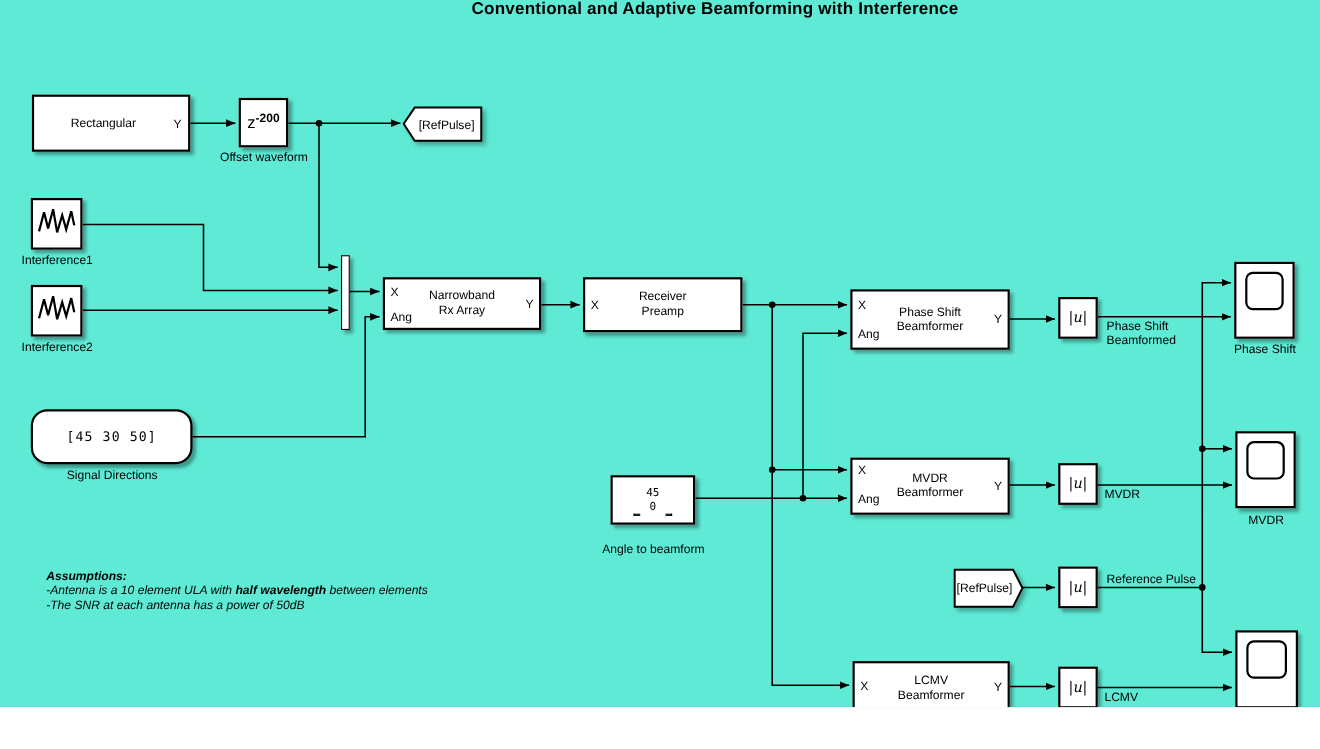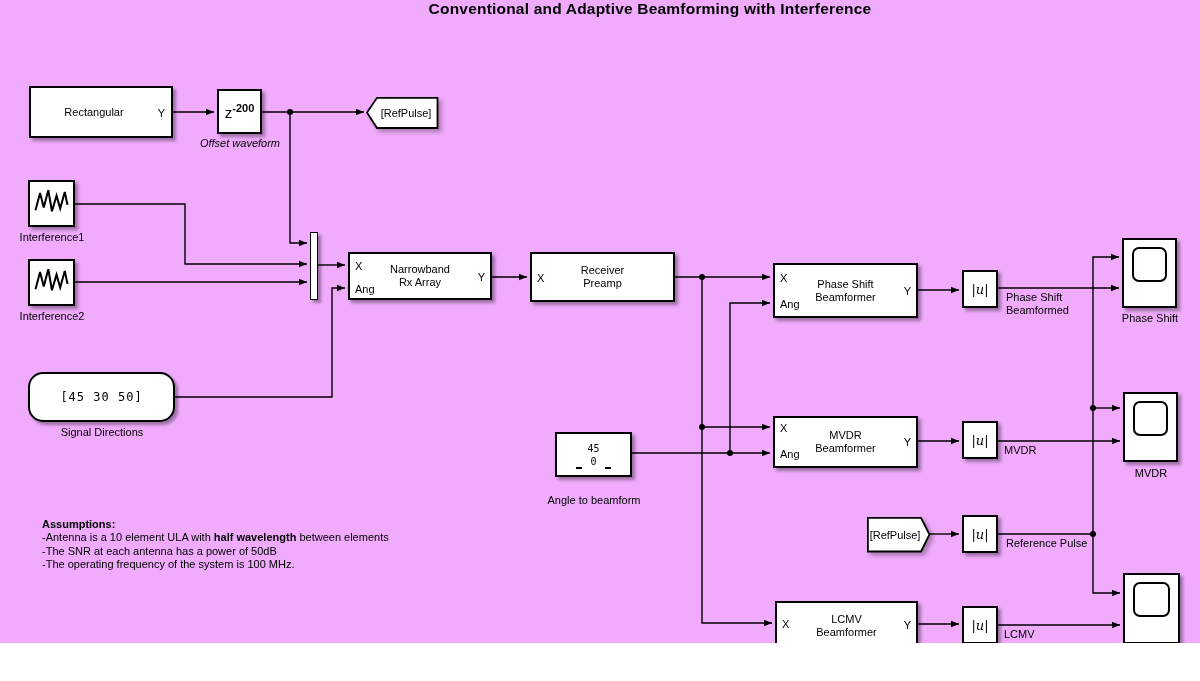--- a/index.html
+++ b/index.html
@@ -1,16 +1,16 @@
 <!DOCTYPE html>
 <html><head>
 <meta charset="utf-8">
 <style>
   html,body{margin:0;padding:0;background:#ffffff;}
-  #canvas{position:relative;width:1200px;height:643px;background:#f0abfc;overflow:hidden;
+  #canvas{position:relative;width:1200px;height:643px;background:#5eead4;overflow:hidden;
           font-family:"Liberation Sans", sans-serif;color:#000;}
   .title{position:absolute;left:0;top:24;width:1300px;text-align:center;
          font-size:15.5px;font-weight:bold;letter-spacing:.2px;}
   .block{position:absolute;background:#fff;border:2px solid #000;
          box-shadow:3px 3px 3px rgba(0,0,0,0.35);
          display:flex;align-items:center;justify-content:center;
          font-size:11px;text-align:center;line-height:13px;box-sizing:border-box;}
   .port{position:absolute;font-size:11px;line-height:13px;}
   .caption{position:absolute;font-size:11px;text-align:center;line-height:13px;}
   .siglabel{position:absolute;font-size:11px;line-height:12.5px;text-align:left;}
@@ -20,21 +20,21 @@
                 border:2px solid #000;border-radius:7px;background:#fff;}
   .vec{display:flex;align-items:flex-end;}
   .brk{width:5px;}
   .brk-l{border:1.6px solid #000;border-right:none;}
   .brk-r{border:1.6px solid #000;border-left:none;}
   .vec .vals{padding:1px 5px;font-size:10px;line-height:13px;
              font-family:"DejaVu Sans Mono", monospace;}
   .tagsvg{position:absolute;overflow:visible;filter:drop-shadow(3px 3px 2px rgba(0,0,0,0.3));}
   .tagsvg text{font-family:"Liberation Sans", sans-serif;font-size:11px;}
   #wires{position:absolute;left:0;top:0;pointer-events:none;}
-  .assump{position:absolute;left:42px;top:518px;font-size:11px;line-height:13.4px;}
+  .assump{position:absolute;left:42px;top:518px;font-size:11px;line-height:13.4px;font-style:italic;}
   .assump .hd{font-weight:bold;}
   sup.zexp{font-size:11px;font-weight:bold;position:relative;top:-1px;}
   .zbase{font-size:15px;}
 </style>
 </head>
 <body>
 
 <div id="canvas">
 
   <div class="title">Conventional and Adaptive Beamforming with Interference</div>
@@ -82,21 +82,21 @@
   </svg>
 
   <div class="block" style="left:29px;top:86px;width:144px;height:52px;">
     <span style="margin-right:14px;">Rectangular</span>
     <span class="port" style="right:6px;top:19px;">Y</span>
   </div>
 
   <div class="block" style="left:217px;top:89px;width:45px;height:45px;">
     <span><span class="zbase">z</span><sup class="zexp">-200</sup></span>
   </div>
-  <div class="caption" style="left:190px;top:137px;width:100px;font-style:italic;">Offset waveform</div>
+  <div class="caption" style="left:190px;top:137px;width:100px;">Offset waveform</div>
 
   <svg class="tagsvg" style="left:367px;top:97px;" width="72" height="32" viewBox="0 0 72 32">
     <polygon points="0,15.5 10,0.8 70.5,0.8 70.5,31 10,31" fill="#fff" stroke="#000" stroke-width="1.8"></polygon>
     <text x="39" y="20" text-anchor="middle">[RefPulse]</text>
   </svg>
 
   <div class="block" style="left:28px;top:180px;width:47px;height:47px;">
     <svg width="43" height="43" viewBox="0 0 47 47">
       <polyline points="6,31 11,12 15,28 20,9 24,32 29,15 33,29 38,11 41,25" fill="none" stroke="#000" stroke-width="2.2"></polyline>
     </svg>
@@ -179,21 +179,21 @@
   <div class="caption" style="left:1101px;top:467px;width:100px;">MVDR</div>
 
   <svg class="tagsvg" style="left:867px;top:517px;" width="64" height="36" viewBox="0 0 64 36">
     <polygon points="0.9,0.9 54,0.9 62.5,17.5 54,34.5 0.9,34.5" fill="#fff" stroke="#000" stroke-width="1.8"></polygon>
     <text x="28" y="21.5" text-anchor="middle">[RefPulse]</text>
   </svg>
 
   <div class="block" style="left:962px;top:515px;width:36px;height:38px;">
     <span class="absmath">|u|</span>
   </div>
-  <div class="siglabel" style="left:1006px;top:537px;">Reference Pulse</div>
+  <div class="siglabel" style="left:1006px;top:521px;">Reference Pulse</div>
 
   <div class="block" style="left:775px;top:601px;width:143px;height:49px;">
     <span><span>LCMV</span><br><span>Beamformer</span></span>
     <span class="port" style="left:5px;top:15px;">X</span>
     <span class="port" style="right:5px;top:16px;">Y</span>
   </div>
 
   <div class="block" style="left:962px;top:606px;width:36px;height:38px;">
     <span class="absmath">|u|</span>
   </div>
@@ -201,16 +201,15 @@
 
   <div class="block" style="left:1123px;top:573px;width:57px;height:71px;">
     <div class="scope-screen"></div>
   </div>
   <div class="caption" style="left:1102px;top:649px;width:100px;">LCMV</div>
 
   <div class="assump">
     <div class="hd">Assumptions:</div>
     <div><span>-Antenna is a 10 element ULA with </span><b>half wavelength</b><span> between elements</span></div>
     <div>-The SNR at each antenna has  a power of 50dB</div>
-    <div>-The operating frequency of the system is 100 MHz.</div>
   </div>
 
 </div>
 
 </body></html>

